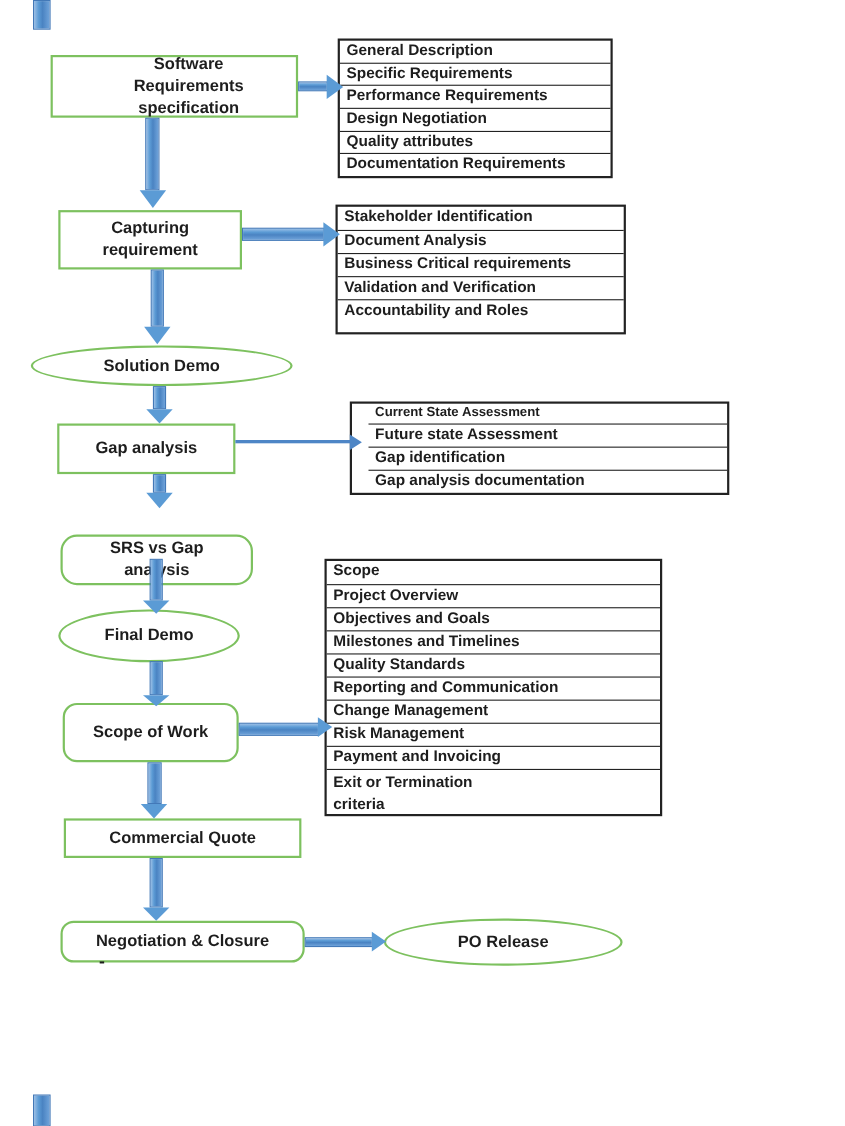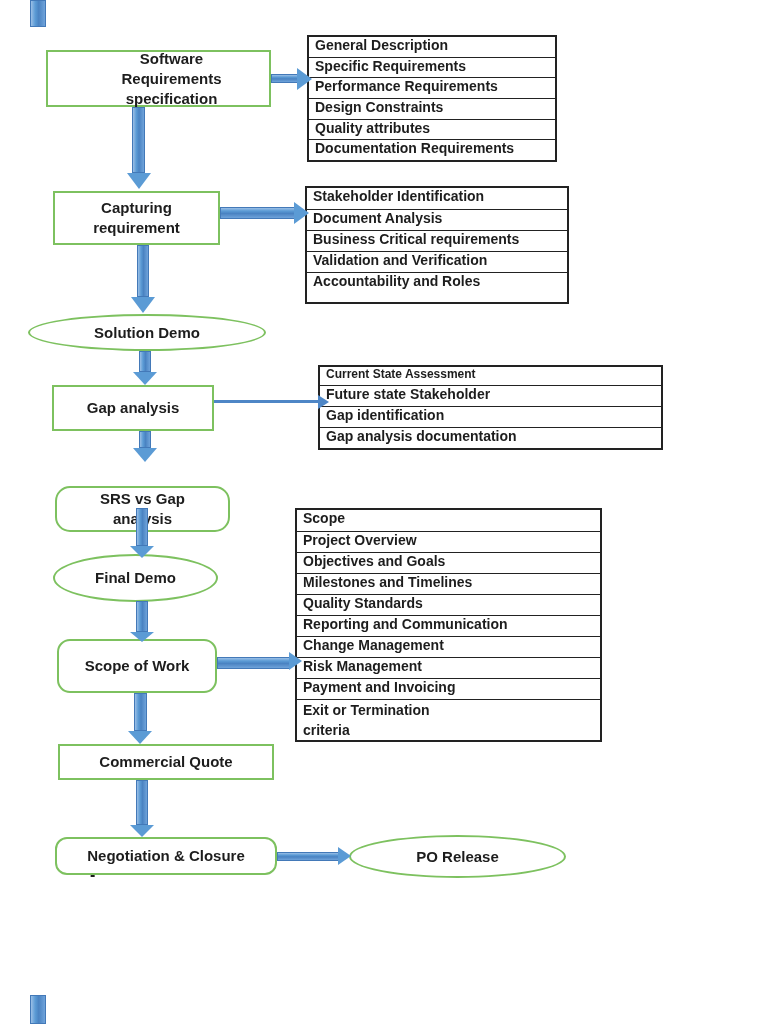--- a/index.html
+++ b/index.html
@@ -110,21 +110,21 @@
     <div class="row">
         <span>General Description</span>
       </div>
     <div class="row">
         <span>Specific Requirements</span>
       </div>
     <div class="row">
         <span>Performance Requirements</span>
       </div>
     <div class="row">
-        <span>Design Constraints</span>
+        <span>Design Negotiation</span>
       </div>
     <div class="row">
         <span>Quality attributes</span>
       </div>
     <div class="row">
         <span>Documentation Requirements</span>
       </div>
   </div>
 
   <div class="vlist" style="left:305px;top:186px;width:264px;height:118px;">
@@ -138,26 +138,26 @@
         <span>Business Critical requirements</span>
       </div>
     <div class="row">
         <span>Validation and Verification</span>
       </div>
     <div class="row">
         <span>Accountability and Roles</span>
       </div>
   </div>
 
-  <div class="vlist rows-fill" style="left:318px;top:365px;width:345px;height:85px;">
+  <div class="vlist rows-fill" style="left:318px;top:365px;width:345px;height:85px;padding-left:15px;">
     <div class="row small">
         <span>Current State Assessment</span>
       </div>
     <div class="row">
-        <span>Future state Stakeholder</span>
+        <span>Future state Assessment</span>
       </div>
     <div class="row">
         <span>Gap identification</span>
       </div>
     <div class="row">
         <span>Gap analysis documentation</span>
       </div>
   </div>
 
   <div class="vlist" style="left:295px;top:508px;width:307px;height:234px;">

